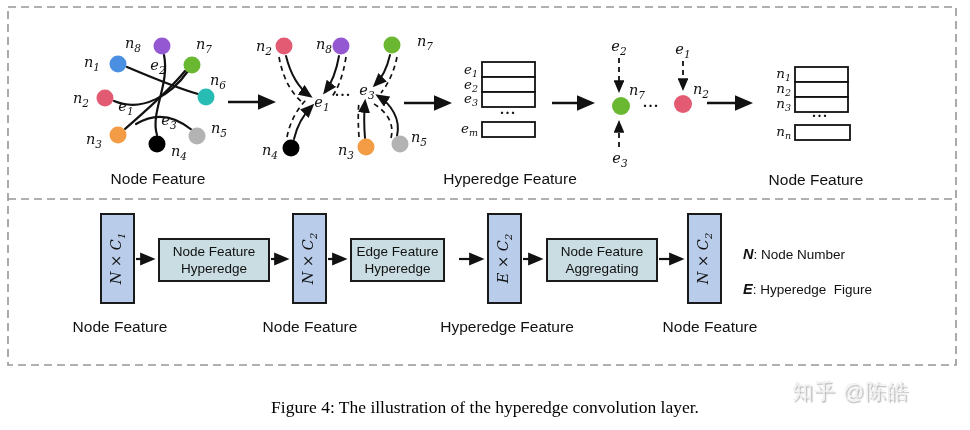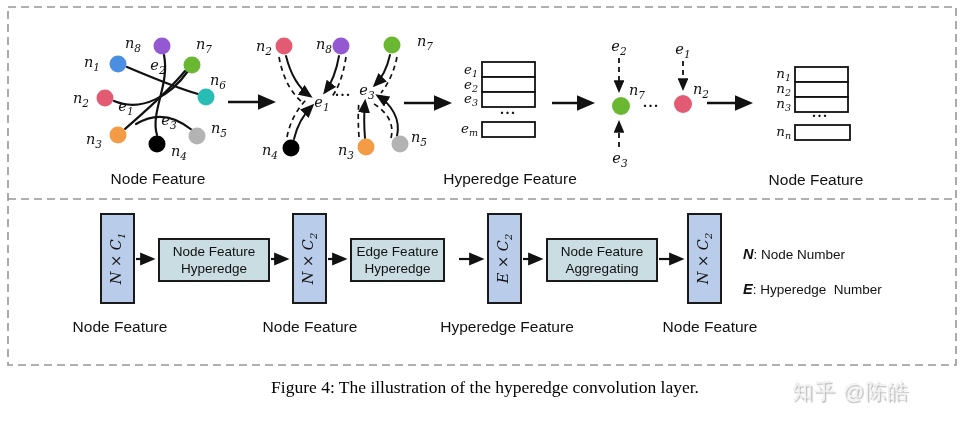--- a/index.html
+++ b/index.html
@@ -15,21 +15,21 @@
          background:#b9cdea;border:2px solid #1a1a1a;display:flex;align-items:center;justify-content:center;}
   .vtext{transform:rotate(-90deg);white-space:nowrap;font-family:"DejaVu Serif",serif;
          font-style:italic;font-size:14.5px;color:#111;}
   .vtext sub{font-size:10px;}
   .pbox{position:absolute;top:238px;height:44px;box-sizing:border-box;background:#c9dde3;
         border:2px solid #1a1a1a;display:flex;flex-direction:column;align-items:center;
         justify-content:center;font-size:13.5px;line-height:1.28;text-align:center;}
   .bcap{position:absolute;top:318px;transform:translateX(-50%);font-size:15.5px;white-space:nowrap;}
   .legend-row{position:absolute;left:743px;font-size:13.5px;white-space:pre;}
   .legend-row .key{font-family:"Liberation Sans",sans-serif;font-weight:bold;font-style:italic;font-size:14.5px;}
-  .fig-caption{position:absolute;left:0;top:377px;width:100%;text-align:center;
+  .fig-caption{position:absolute;left:0;top:397px;width:100%;text-align:center;
                font-family:"Liberation Serif",serif;font-size:17.5px;color:#000;}
   .watermark{position:absolute;left:792px;top:377px;font-size:21px;color:#f0f0f0;
              text-shadow:1.5px 1.5px 1px #bdbdbd;letter-spacing:1px;}
 </style>
 </head>
 <body>
 
 <div class="stage">
 
   <div class="vrect" style="left:100px">
@@ -56,21 +56,21 @@
   <div class="vrect" style="left:687px">
     <span class="vtext"><span>N × C</span><sub>2</sub></span>
   </div>
 
   <div class="bcap" style="left:120px">Node Feature</div>
   <div class="bcap" style="left:310px">Node Feature</div>
   <div class="bcap" style="left:507px">Hyperedge Feature</div>
   <div class="bcap" style="left:710px">Node Feature</div>
 
   <div class="legend-row" style="top:246px"><span class="key">N</span><span>: Node Number</span></div>
-  <div class="legend-row" style="top:281px"><span class="key">E</span><span>: Hyperedge  Number</span></div>
+  <div class="legend-row" style="top:281px"><span class="key">E</span><span>: Hyperedge  Figure</span></div>
 
   <div class="fig-caption">Figure 4: The illustration of the hyperedge convolution layer.</div>
   <div class="watermark">知乎 @陈皓</div>
 
   <svg width="970" height="430" viewBox="0 0 970 430">
     <defs>
       <marker id="ah" markerWidth="7" markerHeight="6" refX="5.4" refY="3" orient="auto">
         <path d="M0,0 L7,3 L0,6 Z" fill="#111"></path>
       </marker>
     </defs>

